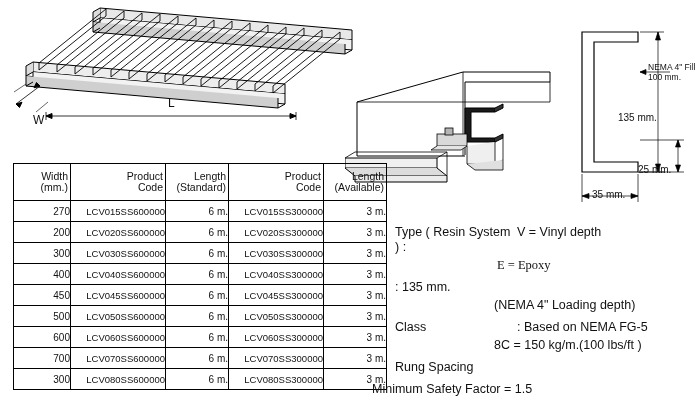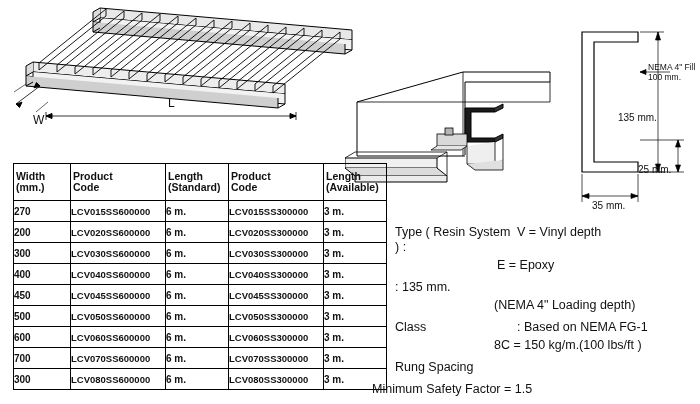--- a/index.html
+++ b/index.html
@@ -28,22 +28,22 @@
 
   
   #spec-table{
     position:absolute;
     left:13px;top:163px;
     border-collapse:collapse;
     font-size:10px;
   }
   #spec-table th, #spec-table td{
     border:1px solid #000;
-    text-align:left;
-    font-weight:bold;
+    text-align:right;
+    font-weight:normal;
     padding:0;
     height:20px;
     line-height:11px;
   }
   #spec-table thead th{
     height:34px;
     font-size:10.5px;
     padding:1px 2px;
   }
   .col-w{width:52px;}
@@ -190,21 +190,21 @@
 
       <path d="M22,186 L78,186"></path>
       <path d="M22,186 L29,183.5 L29,188.5 Z" fill="#000"></path>
       <path d="M78,186 L71,183.5 L71,188.5 Z" fill="#000"></path>
       <path d="M22,164 L22,192"></path>
       <path d="M78,164 L78,192"></path>
     </g>
   </svg>
   <div class="dim-label" style="left:618px;top:112px;">135 mm.</div>
   <div class="dim-label" style="left:638px;top:164px;text-align:center;">25 mm.</div>
-  <div class="dim-label" style="left:592px;top:200px;">35 mm.</div>
+  <div class="dim-label" style="left:592px;top:189px;">35 mm.</div>
   <div class="dim-label" style="left:648px;top:62px;font-size:8.5px;">NEMA 4" Fill</div>
   <div class="dim-label" style="left:648px;top:72px;font-size:8.5px;">100 mm.</div>
 
   <table id="spec-table">
     <thead>
       <tr>
         <th class="col-w">
           <div>Width</div>
           <div>(mm.)</div>
         </th>
@@ -291,30 +291,30 @@
           <td>3 m.</td>
         </tr>
       </tbody>
   </table>
 
   <div id="spec-text">
     <div class="spec-row">
       <div class="spec-key">Type ( Resin System ) :</div>
       <div class="spec-val">V = Vinyl depth</div>
     </div>
-    <div class="spec-sub" style="margin-left:125px;">E = Epoxy</div>
+    <div class="spec-sub" style="margin-left:125px;font-family:Liberation Serif, serif;">E = Epoxy</div>
 
     <div class="spec-row">
       <div class="spec-val">: 135 mm.</div>
     </div>
     <div class="spec-sub">(NEMA 4" Loading depth)</div>
 
     <div class="spec-row">
       <div class="spec-key">Class</div>
-      <div class="spec-val">: Based on NEMA FG-1</div>
+      <div class="spec-val">: Based on NEMA FG-5</div>
     </div>
     <div class="spec-sub">8C = 150 kg/m.(100 lbs/ft )</div>
 
     <div class="spec-row">
       <div class="spec-key">Rung Spacing</div>
     </div>
 
     <div class="spec-single">Minimum Safety Factor =  1.5</div>
   </div>
 

